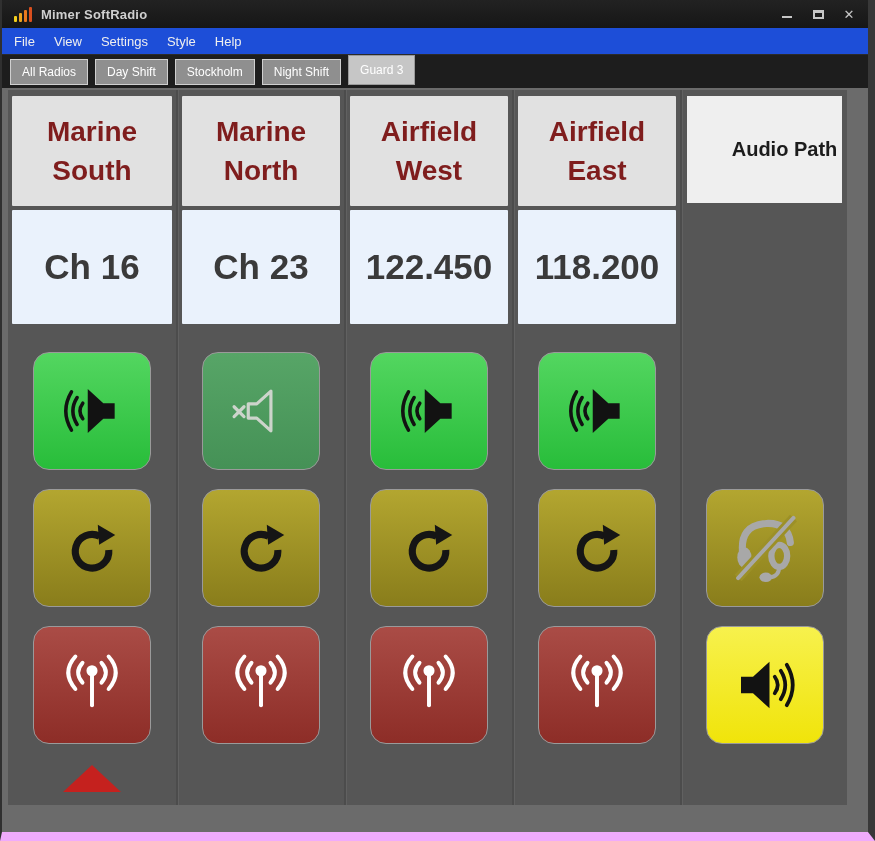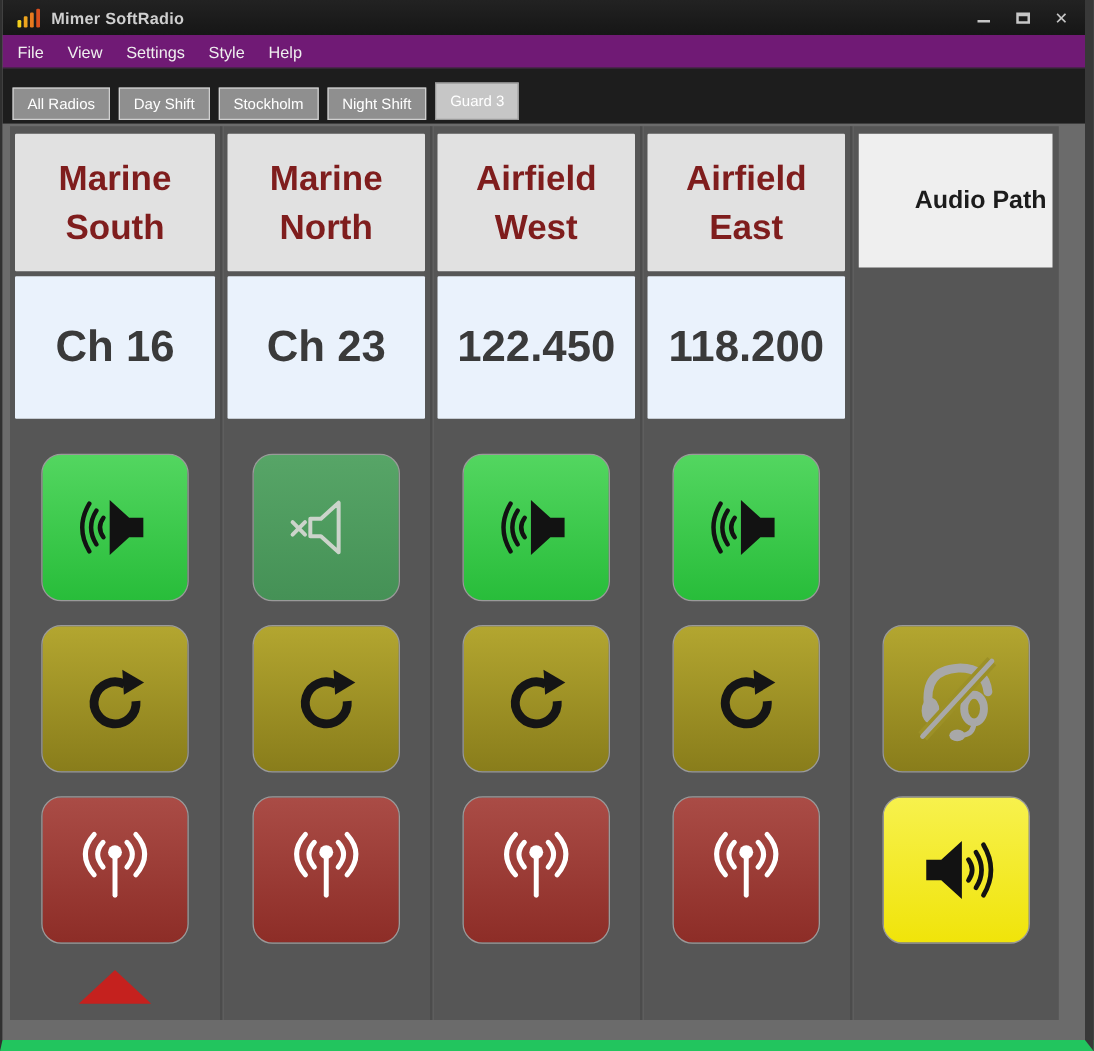--- a/index.html
+++ b/index.html
@@ -3,21 +3,21 @@
 <meta charset="utf-8">
 <style>
   * { margin:0; padding:0; box-sizing:border-box; }
   body { background:#222; font-family:"Liberation Sans","DejaVu Sans",sans-serif; }
 
   .window{
     position:relative; width:875px; height:841px;
     background:#6b6b6b;
     border-left:2px solid #303030;
     border-right:7px solid #383838;
-    border-bottom:9px solid #22c55e;
+    border-bottom:9px solid #f0abfc;
     overflow:hidden;
   }
 
   
   .titlebar{
     height:28px; background:linear-gradient(#222,#161616);
     display:flex; align-items:center; padding:0 10px; position:relative;
   }
   .app-icon{ display:flex; align-items:flex-end; gap:2px; height:16px; margin:0 9px 0 2px; }
   .app-icon i{ display:block; width:3px; border-radius:1px; }
@@ -27,28 +27,28 @@
   .app-icon i:nth-child(4){ height:15px; background:#d94f1e; }
   .title-text{ color:#cfcfcf; font-size:13px; font-weight:bold; letter-spacing:.2px; }
   .win-controls{ position:absolute; right:12px; top:0; height:28px; display:flex; align-items:center; gap:17px; }
   .win-btn{ color:#c6c6c6; cursor:default; display:flex; align-items:center; justify-content:center; width:14px; height:14px; }
   .glyph-min{ width:10px; height:2px; background:#c6c6c6; margin-top:6px; }
   .glyph-max{ width:11px; height:9px; border:2px solid #c6c6c6; border-top-width:3px; }
   .glyph-close{ font-size:13px; font-weight:bold; line-height:1; }
 
   
   .menubar{
-    height:27px; background:#701a75; display:flex; align-items:center;
+    height:27px; background:#1d4ed8; display:flex; align-items:center;
     padding-left:12px; gap:19px; border-bottom:1px solid #2a2a2a;
   }
   .menu-item{ color:#efefef; font-size:13px; }
 
   
   .tabstrip{
-    height:44px; background:#1d1d1d; display:flex; align-items:flex-end;
+    height:33px; background:#1d1d1d; display:flex; align-items:flex-end;
     padding:0 0 3px 8px; gap:7px;text-align:right;
   }
   .tab{
     height:26px; background:#8f8f8f; border:1px solid #cfcfcf;
     color:#fff; font-size:12px; display:flex; align-items:center;
     padding:0 11px; white-space:nowrap;
   }
   .tab.selected{
     height:30px; background:#c6c6c6; border:1px solid #9a9a9a;
     color:#fff;

